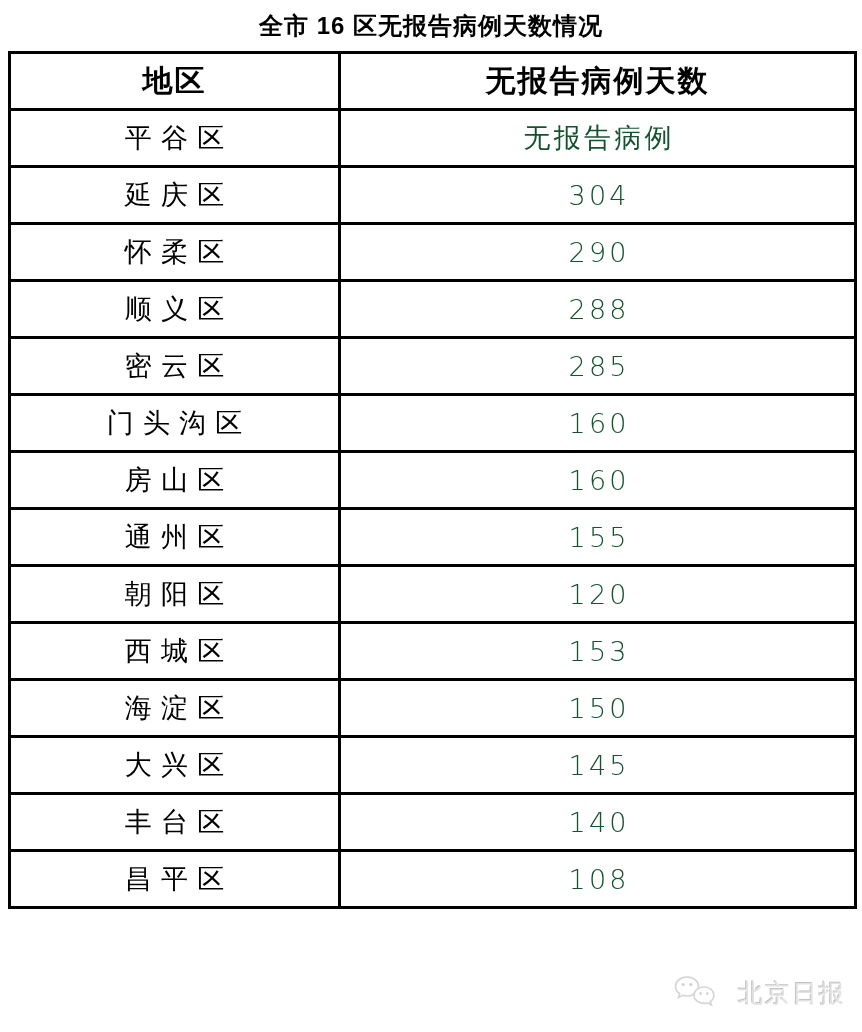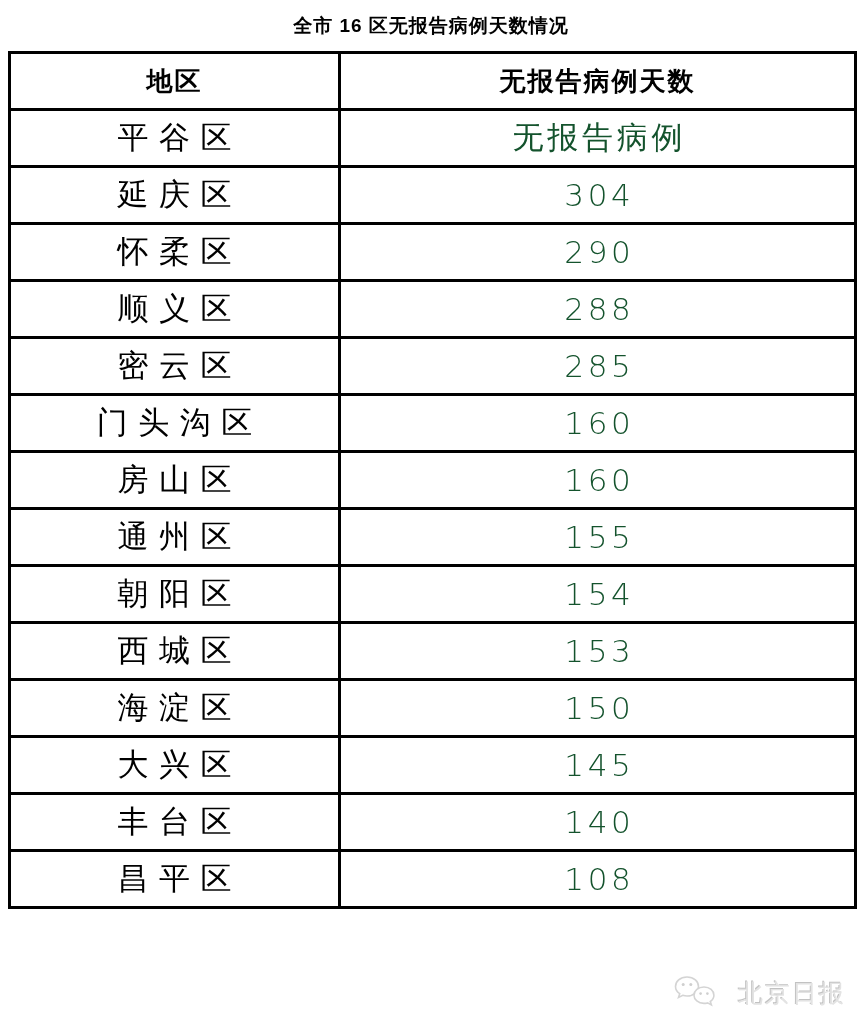--- a/index.html
+++ b/index.html
@@ -15,21 +15,21 @@
     overflow: hidden;
     font-family: "Liberation Sans", sans-serif;
     color: #000;
   }
   .title {
     margin: 0;
     padding-top: 8px;
     height: 36px;
     line-height: 36px;
     text-align: center;
-    font-size: 19px;
+    font-size: 24px;
     font-weight: bold;
     font-family: "Liberation Sans", "DejaVu Sans", sans-serif;
     letter-spacing: 1px;
   }
   table.days-table {
     border-collapse: collapse;
     table-layout: fixed;
     width: 846px;
     margin: 7px 8px 0 8px;
   }
@@ -38,27 +38,27 @@
   .days-table th, .days-table td {
     border: 3px solid #000;
     text-align: center;
     vertical-align: middle;
     height: 54px;
     padding: 0;
     overflow: hidden;
     white-space: nowrap;
   }
   .days-table th {
-    font-size: 26px;
+    font-size: 30px;
     font-weight: bold;
     font-family: Liberation Mono, monospace;
     letter-spacing: 2px;
   }
   .days-table td {
-    font-size: 31px;
+    font-size: 27px;
     font-weight: normal;
   }
   td.district-cell {
     font-family: "Liberation Serif", "DejaVu Serif", serif;
     letter-spacing: 0.34em;
     text-indent: 0.34em;
   }
   td.days-cell {
     font-family: "DejaVu Sans", "Liberation Sans", sans-serif;
     font-weight: 300;
@@ -129,21 +129,21 @@
       <tr>
         <td class="district-cell">房山区</td>
         <td class="days-cell">160</td>
       </tr>
       <tr>
         <td class="district-cell">通州区</td>
         <td class="days-cell">155</td>
       </tr>
       <tr>
         <td class="district-cell">朝阳区</td>
-        <td class="days-cell">154</td>
+        <td class="days-cell">120</td>
       </tr>
       <tr>
         <td class="district-cell">西城区</td>
         <td class="days-cell">153</td>
       </tr>
       <tr>
         <td class="district-cell">海淀区</td>
         <td class="days-cell">150</td>
       </tr>
       <tr>

